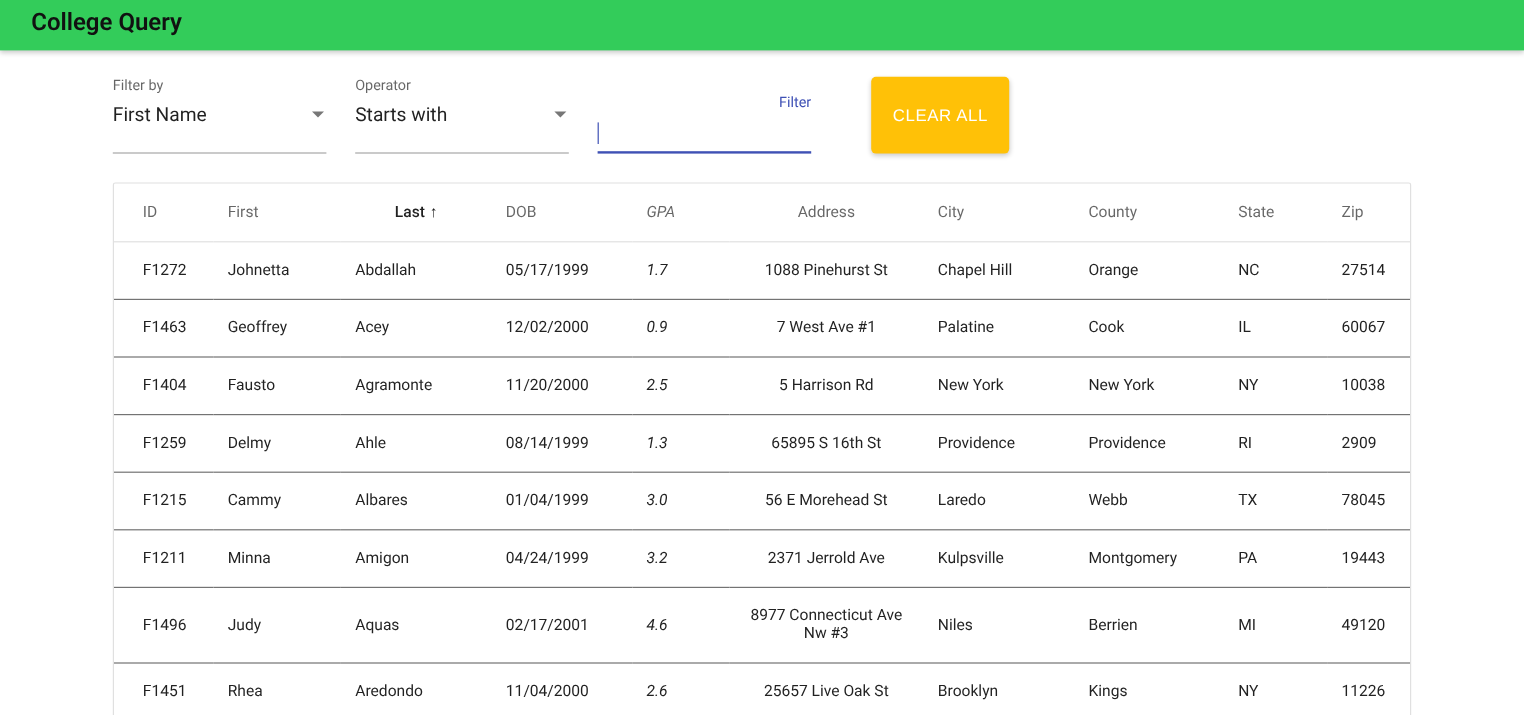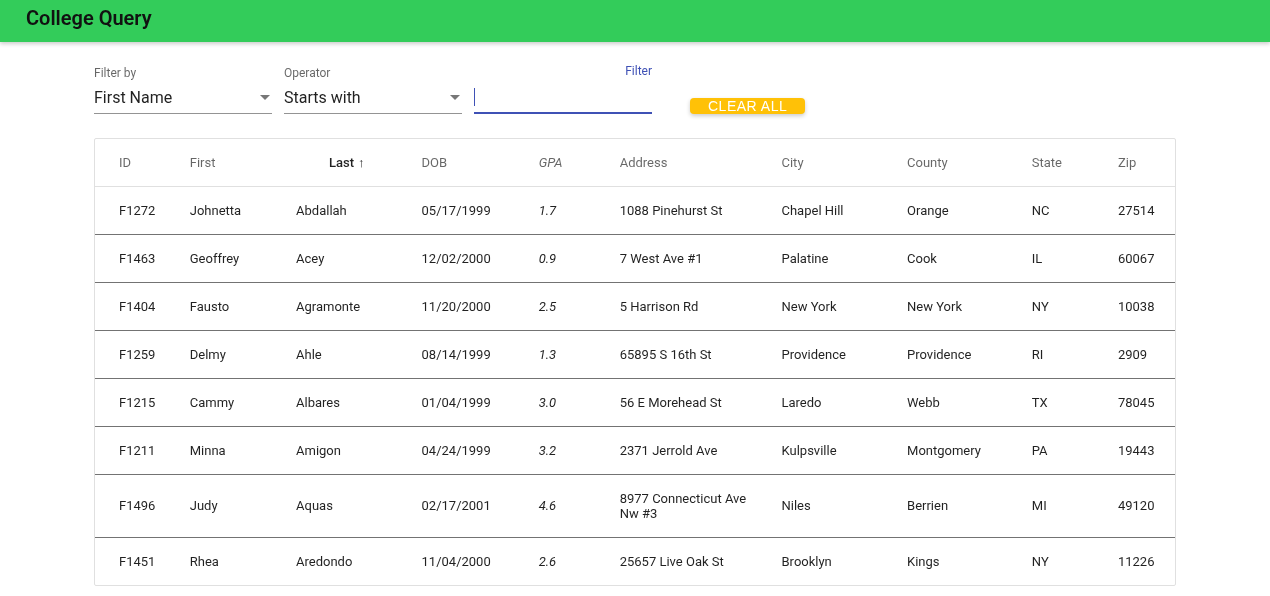--- a/index.html
+++ b/index.html
@@ -1,45 +1,45 @@
 <!DOCTYPE html>
 <html><head>
 <meta charset="utf-8">
 <style>
   * { box-sizing: border-box; }
   html, body { margin: 0; padding: 0; font-family: Roboto, "Helvetica Neue", Arial, sans-serif; background: #fff; color: rgba(0,0,0,0.87); }
   .header-bar { background: #33cc5a; width: 100%; padding: 6px 14px 12px; box-shadow: 0 2px 4px rgba(0,0,0,0.2); }
   .header-title { font-size: 20px; font-weight: 600; color: #111; margin-left: 12px; }
   .content { padding: 22px 94px 0; }
-  .filters-row { display: flex; align-items: flex-end; gap: 12px; margin-bottom: 24px; }
+  .filters-row { display: flex; align-items: flex-end; gap: 24px; margin-bottom: 24px; }
   .field { display: flex; flex-direction: column; }
   .field-label { font-size: 12px; color: rgba(0,0,0,0.6); margin-bottom: 4px; }
   .field-label.active { color: #3f51b5; text-align: right; }
-  .select-wrap { width: 178px; display: flex; align-items: center; justify-content: space-between; border-bottom: 1px solid rgba(0,0,0,0.42); padding: 4px 0 6px; }
+  .select-wrap { width: 178px; display: flex; align-items: center; justify-content: space-between; border-bottom: 1px solid rgba(0,0,0,0.42); padding: 4px 0 22px; }
   .select-value { font-size: 16px; color: rgba(0,0,0,0.87); }
   .dropdown-icon { width: 0; height: 0; border-left: 5px solid transparent; border-right: 5px solid transparent; border-top: 5px solid #777; margin-right: 2px; }
   .text-input { width: 178px; font-size: 16px; padding: 4px 0 6px; border: none; border-bottom: 2px solid #3f51b5; outline: none; background: transparent; }
   .caret { display: inline-block; width: 1px; height: 18px; background: #3f51b5; vertical-align: middle; animation: blink 1s step-end infinite; }
   @keyframes blink { 50% { opacity: 0; } }
-  .clear-btn { background: #ffc107; color: #fff; border: none; border-radius: 4px; font-size: 14px; font-weight: 500; letter-spacing: 0.5px; padding: 0 18px; box-shadow: 0 2px 4px rgba(0,0,0,0.2); margin-left: 26px; cursor: pointer; }
+  .clear-btn { background: #ffc107; color: #fff; border: none; border-radius: 4px; font-size: 14px; font-weight: 500; letter-spacing: 0.5px; padding: 24px 18px; box-shadow: 0 2px 4px rgba(0,0,0,0.2); margin-left: 26px; cursor: pointer; }
   .table-wrap { border: 1px solid #e0e0e0; border-radius: 2px; overflow: hidden; }
   table { width: 100%; border-collapse: collapse; }
   th, td { text-align: left; font-size: 13px; padding: 16px 12px; }
   th { color: rgba(0,0,0,0.6); font-weight: 400; border-bottom: 1px solid #e0e0e0; }
   th.sorted { color: rgba(0,0,0,0.87); font-weight: 500; text-align: center; }
   .sort-arrow { margin-left: 4px; }
   tbody tr { border-bottom: 1px solid #737373; }
   tbody tr:last-child { border-bottom: none; }
   td { color: rgba(0,0,0,0.87); }
   .col-id { width: 84px; padding-left: 24px; }
   .col-first { width: 110px; }
   .col-last { width: 130px; }
   .col-dob { width: 120px; }
   .col-gpa { width: 85px; font-style: italic; }
-  .col-address { width: 170px; }
+  .col-address { width: 170px; text-align: center; }
   .col-city { width: 130px; }
   .col-county { width: 128px; }
   .col-state { width: 90px; }
   .col-zip { width: 70px; }
 </style>
 </head>
 <body>
 
 <div class="header-bar">
   <span class="header-title">College Query</span>

